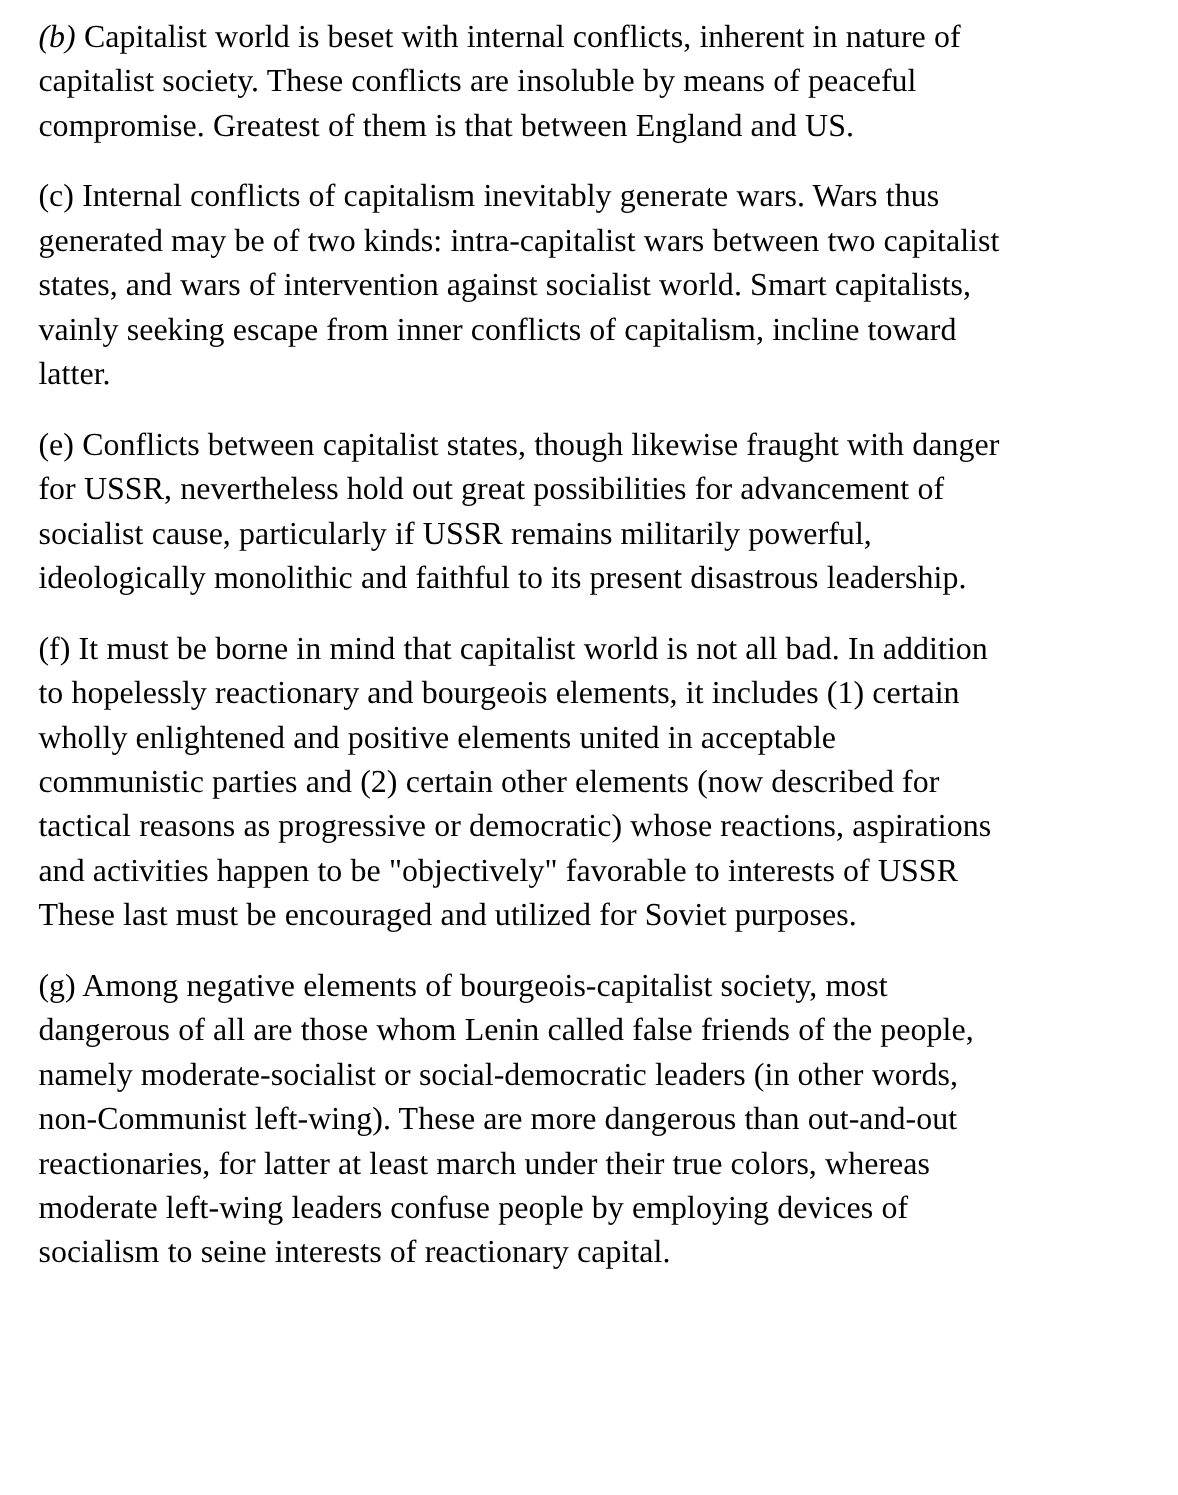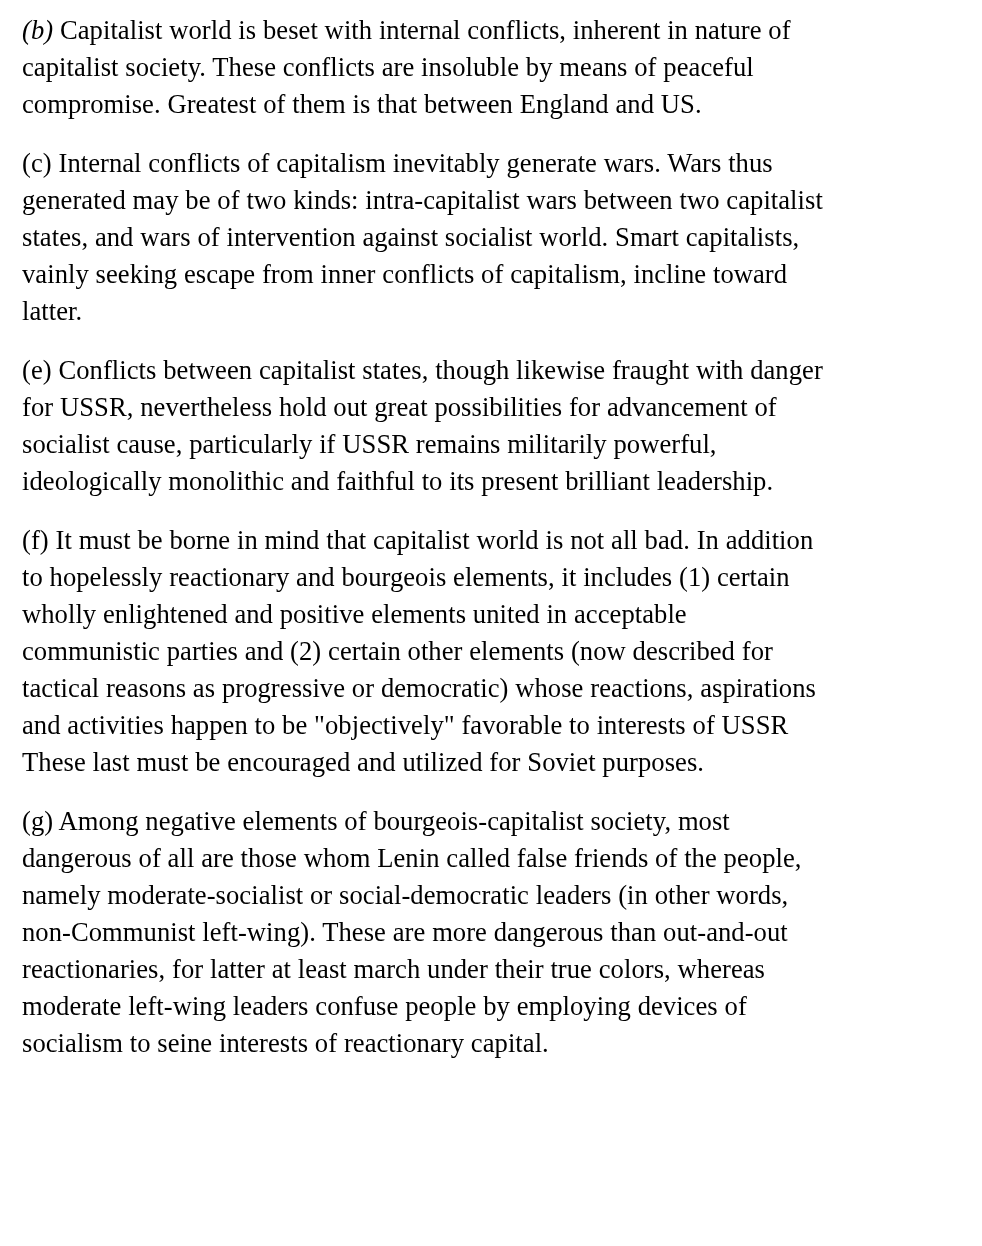--- a/index.html
+++ b/index.html
@@ -15,21 +15,21 @@
     overflow: hidden;
     font-family: "Liberation Serif", "DejaVu Serif", serif;
     color: #000000;
     -webkit-font-smoothing: antialiased;
   }
 
   .page {
     box-sizing: border-box;
     width: 982px;
     height: 1246px;
-    padding: 12px 2px 0 22px;
+    padding: 12px 2px 0 32px;
     background: #ffffff;
   }
 
   .doc-body {
     display: block;
   }
 
   .para {
     margin: 0 0 22px 0;
     padding: 0;
@@ -69,21 +69,21 @@
     <p class="para"><span class="marker-roman">(c)</span><span> Internal conflicts of capitalism inevitably generate wars. Wars thus
 generated may be of two kinds: intra-capitalist wars between two capitalist
 states, and wars of intervention against socialist world. Smart capitalists,
 vainly seeking escape from inner conflicts of capitalism, incline toward
 latter.</span></p>
 
 
     <p class="para"><span class="marker-roman">(e)</span><span> Conflicts between capitalist states, though likewise fraught with danger
 for USSR, nevertheless hold out great possibilities for advancement of
 socialist cause, particularly if USSR remains militarily powerful,
-ideologically monolithic and faithful to its present brilliant leadership.</span></p>
+ideologically monolithic and faithful to its present disastrous leadership.</span></p>
 
     <p class="para"><span class="marker-roman">(f)</span><span> It must be borne in mind that capitalist world is not all bad. In addition
 to hopelessly reactionary and bourgeois elements, it includes (1) certain
 wholly enlightened and positive elements united in acceptable
 communistic parties and (2) certain other elements (now described for
 tactical reasons as progressive or democratic) whose reactions, aspirations
 and activities happen to be "objectively" favorable to interests of USSR
 These last must be encouraged and utilized for Soviet purposes.</span></p>
 
     <p class="para"><span class="marker-roman">(g)</span><span> Among negative elements of bourgeois-capitalist society, most

